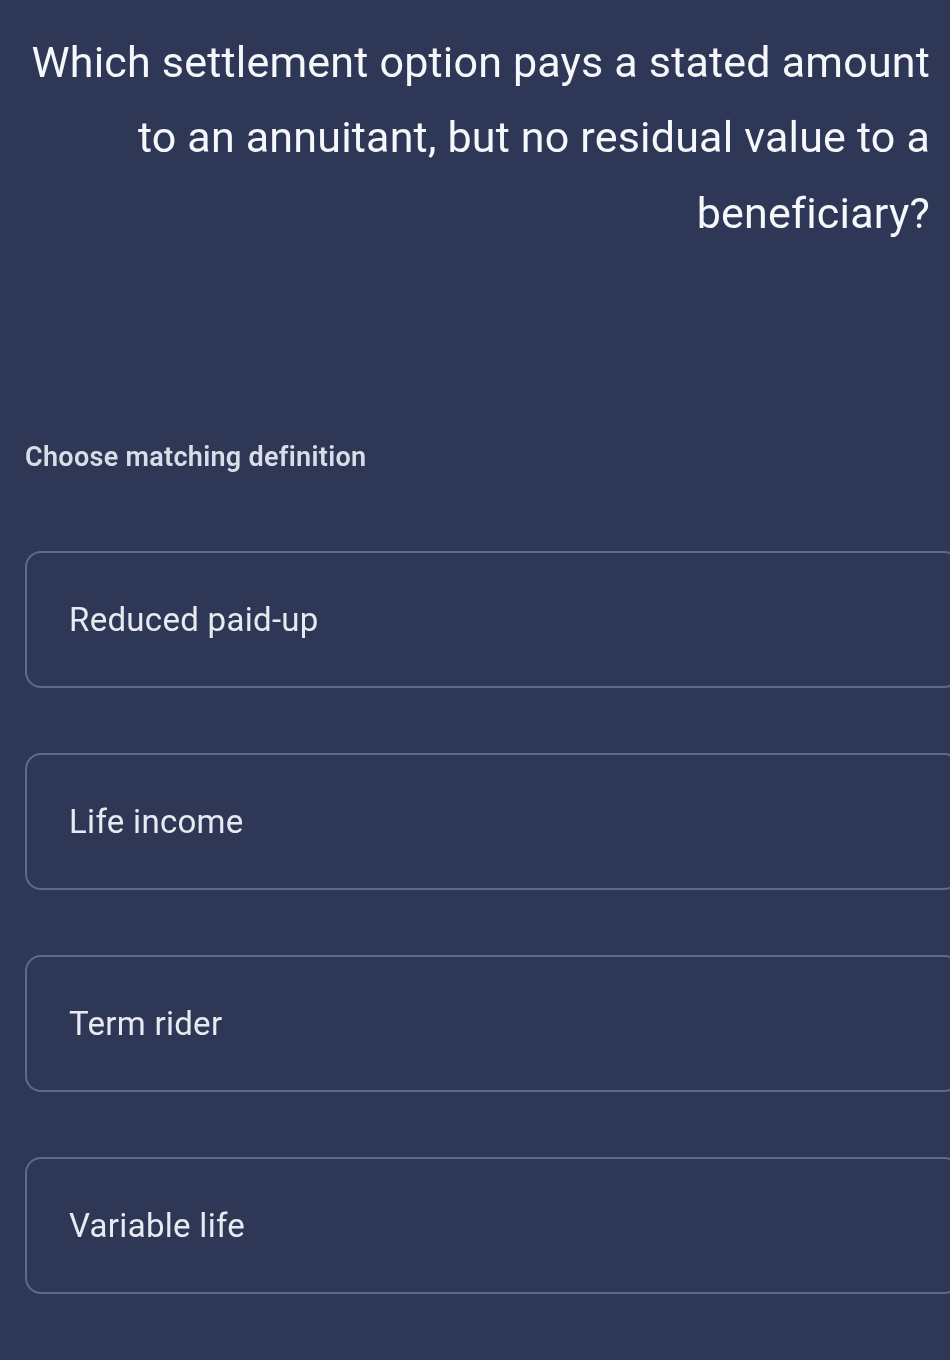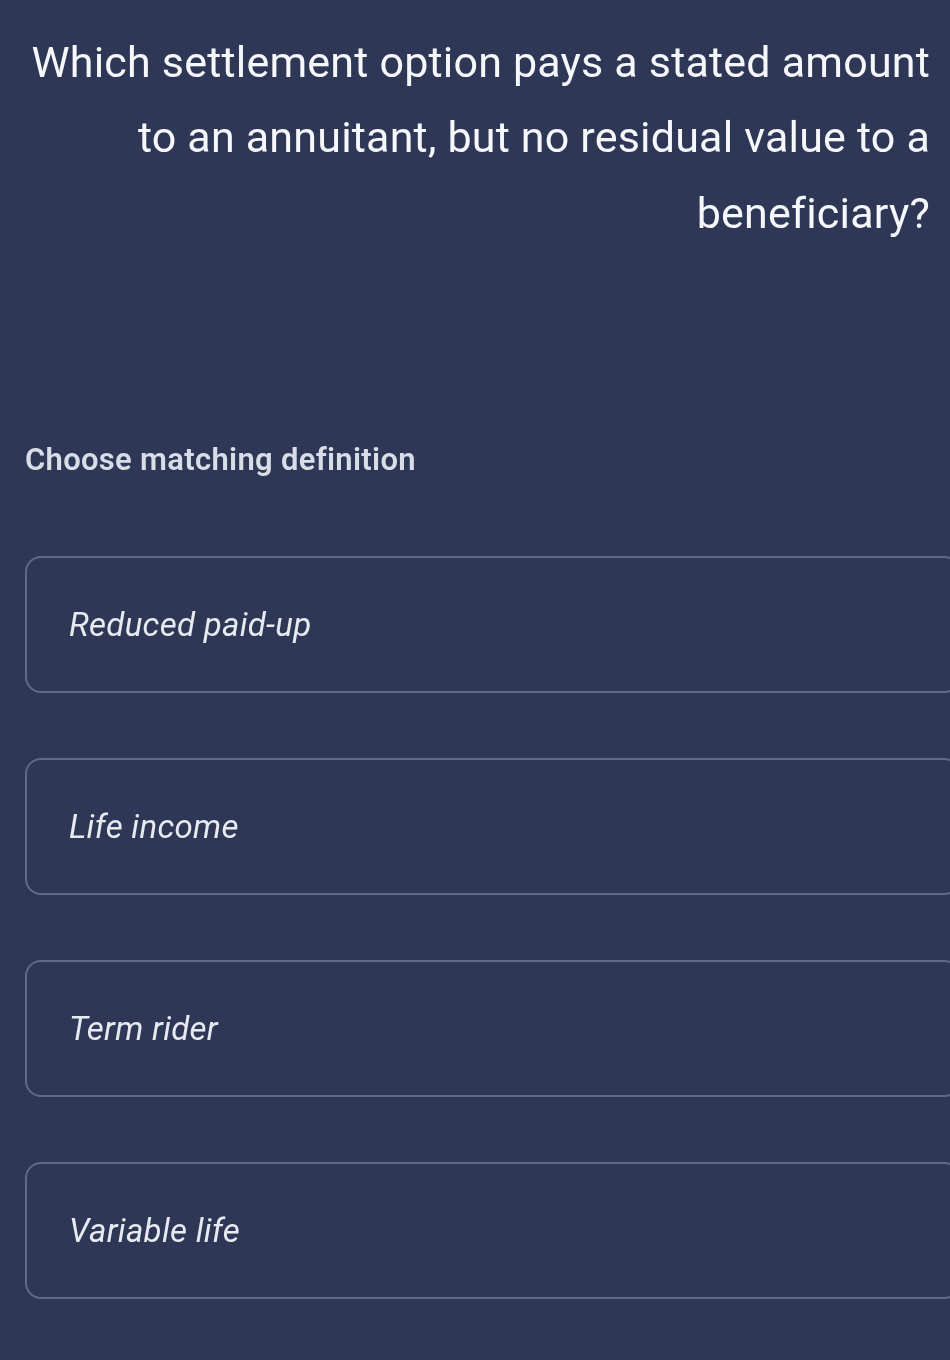--- a/index.html
+++ b/index.html
@@ -19,31 +19,30 @@
       color: #f6f7fb;
       font-size: 43px;
       font-weight: 400;
       line-height: 1.75;
       letter-spacing: 0.2px;
       padding-right: 20px;
       text-align: right;
     }
     .instruction-text {
       color: #d9dde8;
-      font-size: 31px;
+      font-size: 27px;
       font-weight: 600;
       margin-top: 190px;
       letter-spacing: 0.3px;
     }
     .options-container {
       margin-top: 78px;
       display: flex;
       flex-direction: column;
       gap: 65px;
-      font-style: italic;
     }
     .option-card {
       background-color: #2e3856;
       border: 2px solid #606a88;
       border-radius: 16px;
       padding: 47px 42px;
       color: #e8eaf1;
       font-size: 33px;
       font-weight: 400;
       cursor: pointer;

